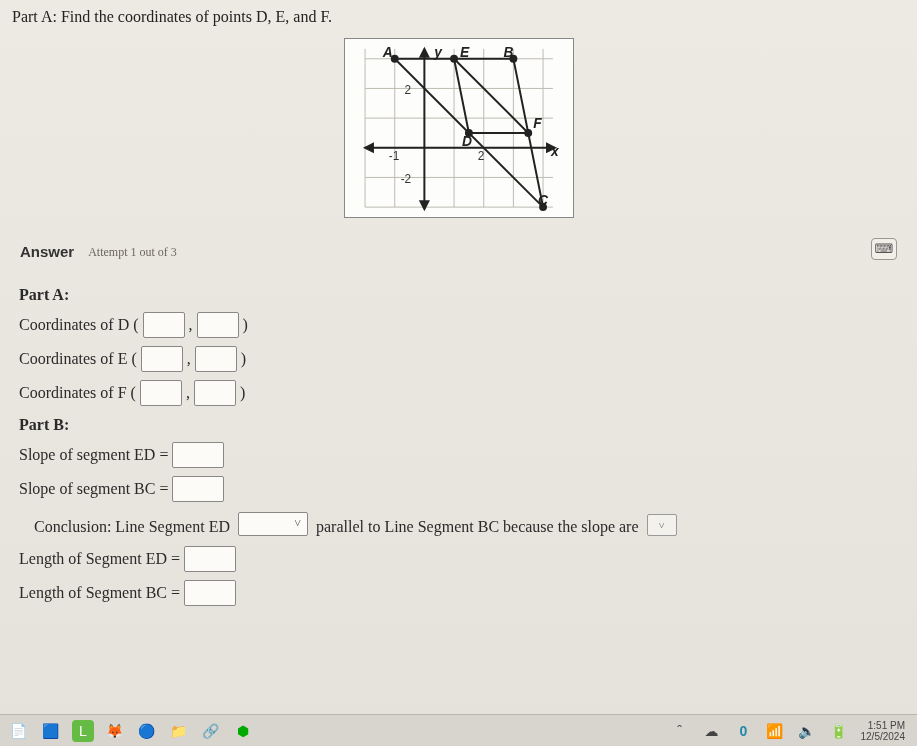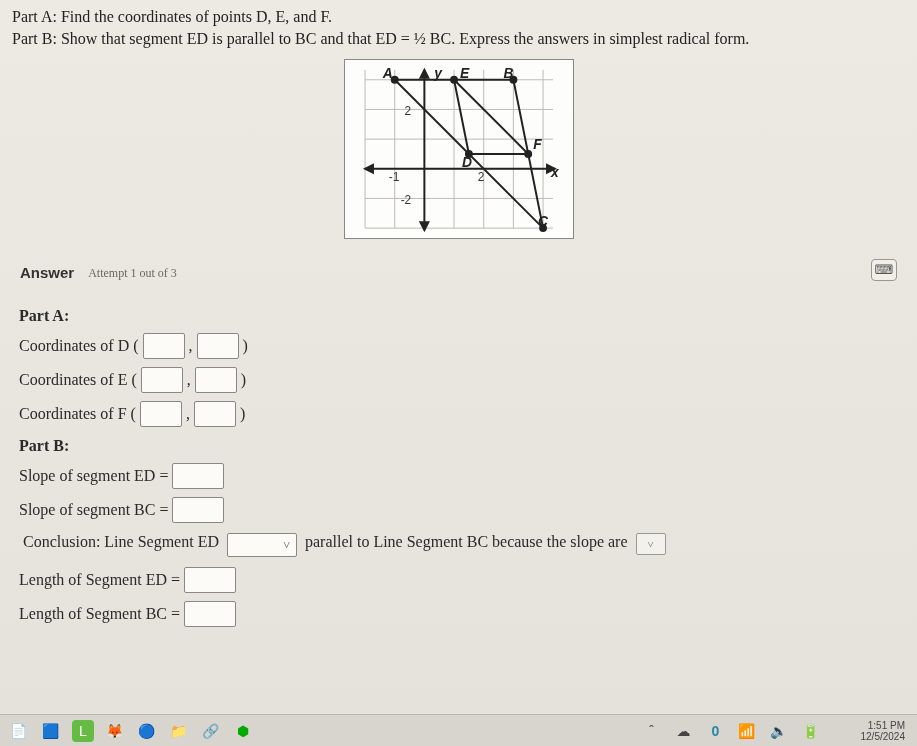--- a/index.html
+++ b/index.html
@@ -96,21 +96,21 @@
     background: #fcfbf7;
     border-radius: 2px;
     display:inline-flex;
     align-items:center;
     justify-content:flex-end;
     padding-right:6px;
     font-size:12px;
     color:#555;
   }
   .conclusion-row {
-    display:flex;align-items:flex-start;gap:8px;margin:10px 4px;flex-wrap:wrap;
+    display:flex;align-items:flex-end;gap:8px;margin:10px 15px;flex-wrap:wrap;
   }
   .trailing-select {
     width:30px;height:22px;border:1px solid #999;background:#f3f1eb;border-radius:2px;
     display:inline-flex;align-items:center;justify-content:center;font-size:11px;color:#666;
   }
   .taskbar {
     position:absolute;
     bottom:0;left:0;right:0;
     height:32px;
     background:#d8d5cf;
@@ -121,31 +121,30 @@
     gap:10px;
     font-family: Arial, sans-serif;
     font-size:10px;
     color:#444;
   }
   .taskbar .spacer{flex:1;}
   .task-icon{
     width:22px;height:22px;border-radius:4px;display:inline-flex;align-items:center;justify-content:center;font-size:14px;
   }
   .clock{
-    text-align:right;line-height:1.1;font-size:10px;padding-right:4px;margin-left:28px;
+    text-align:right;line-height:1.1;font-size:10px;padding-right:4px;
   }
 </style>
 </head>
 <body>
 
 <div class="page">
 
   <div class="problem-text">
     <div>Part A: Find the coordinates of points D, E, and F.</div>
-    <div>Part B: Show that segment ED is parallel to BC and that ED = ½ BC. Express the answers in simplest radical form.</div>
   </div>
 
   <div class="figure-wrap">
     <svg class="grid-figure" viewBox="0 0 230 180">
 
       <g stroke="#bdbab2" stroke-width="1">
         <line x1="20" y1="10" x2="20" y2="170"></line>
         <line x1="50" y1="10" x2="50" y2="170"></line>
         <line x1="80" y1="10" x2="80" y2="170"></line>
         <line x1="110" y1="10" x2="110" y2="170"></line>

